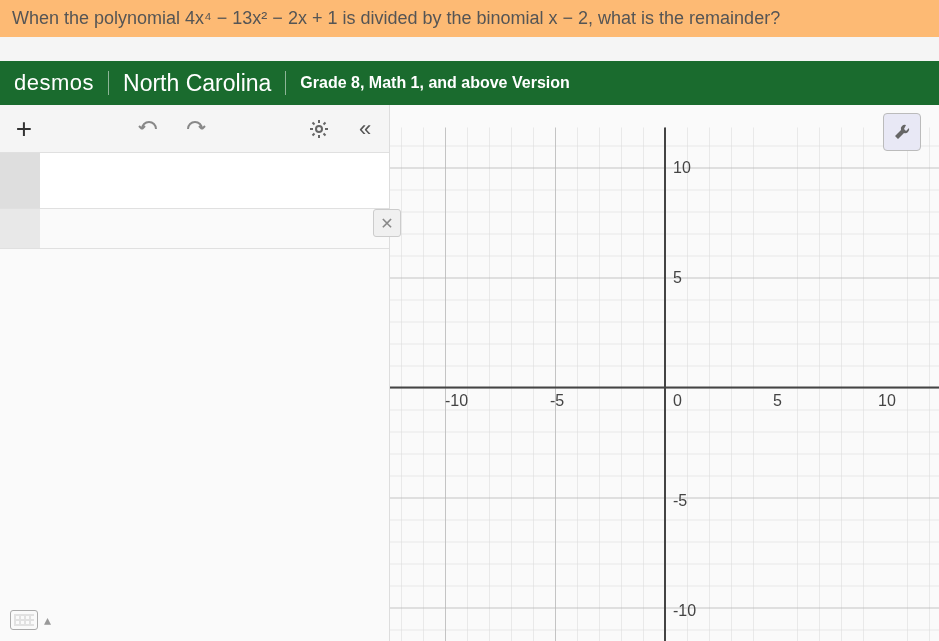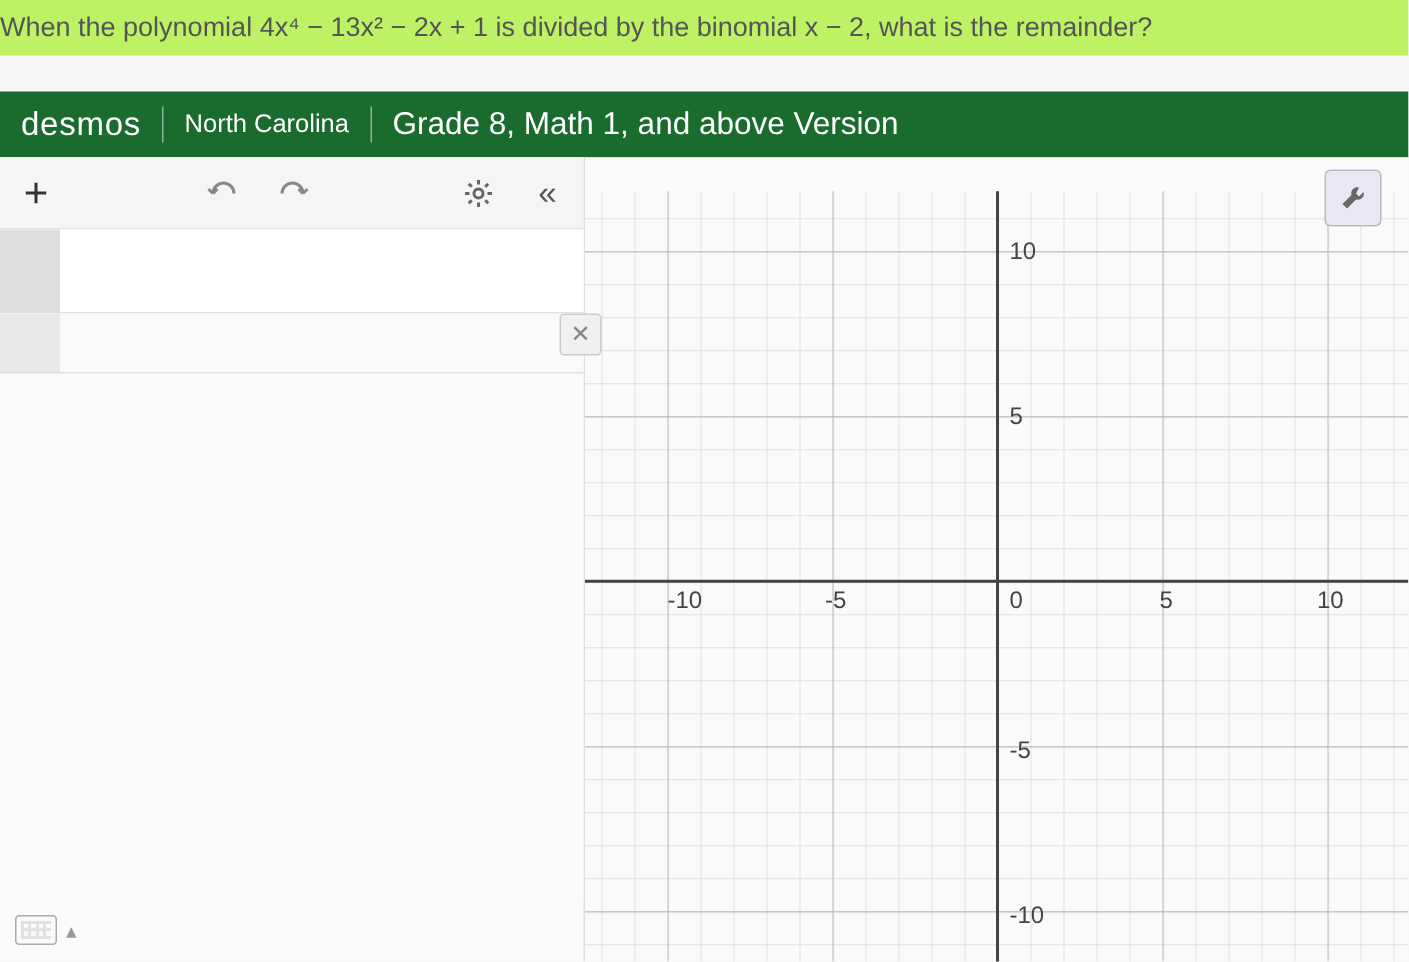--- a/index.html
+++ b/index.html
@@ -10,22 +10,22 @@
     body {
       font-family: Arial, sans-serif;
       background: #f5f5f5;
       width: 939px;
       height: 641px;
       overflow: hidden;
       position: relative;
       filter: blur(0.5px);
     }
     .question-bar {
-      padding: 8px 0;
-      background: #bef264;
+      padding: 8px 12px;
+      background: #fdba74;
       color: #555;
       font-size: 18px;
       font-weight: 500;
     }
     .header {
       background: #1a6b2e;
       color: #fff;
       display: flex;
       align-items: center;
       padding: 10px 14px;
@@ -37,26 +37,26 @@
       font-weight: 400;
       letter-spacing: 0.5px;
     }
     .header .divider {
       width: 1px;
       height: 24px;
       background: rgba(255,255,255,0.5);
       margin: 0 14px;
     }
     .header .region {
-      font-size: 17px;
+      font-size: 23px;
       font-weight: 400;
     }
     .header .version {
-      font-size: 21px;
-      font-weight: 400;
+      font-size: 16px;
+      font-weight: 700;
     }
     .app-body {
       display: flex;
       height: calc(100% - 76px);
       background: #fafafa;
     }
     .left-panel {
       width: 390px;
       background: #fafafa;
       border-right: 1px solid #ddd;

